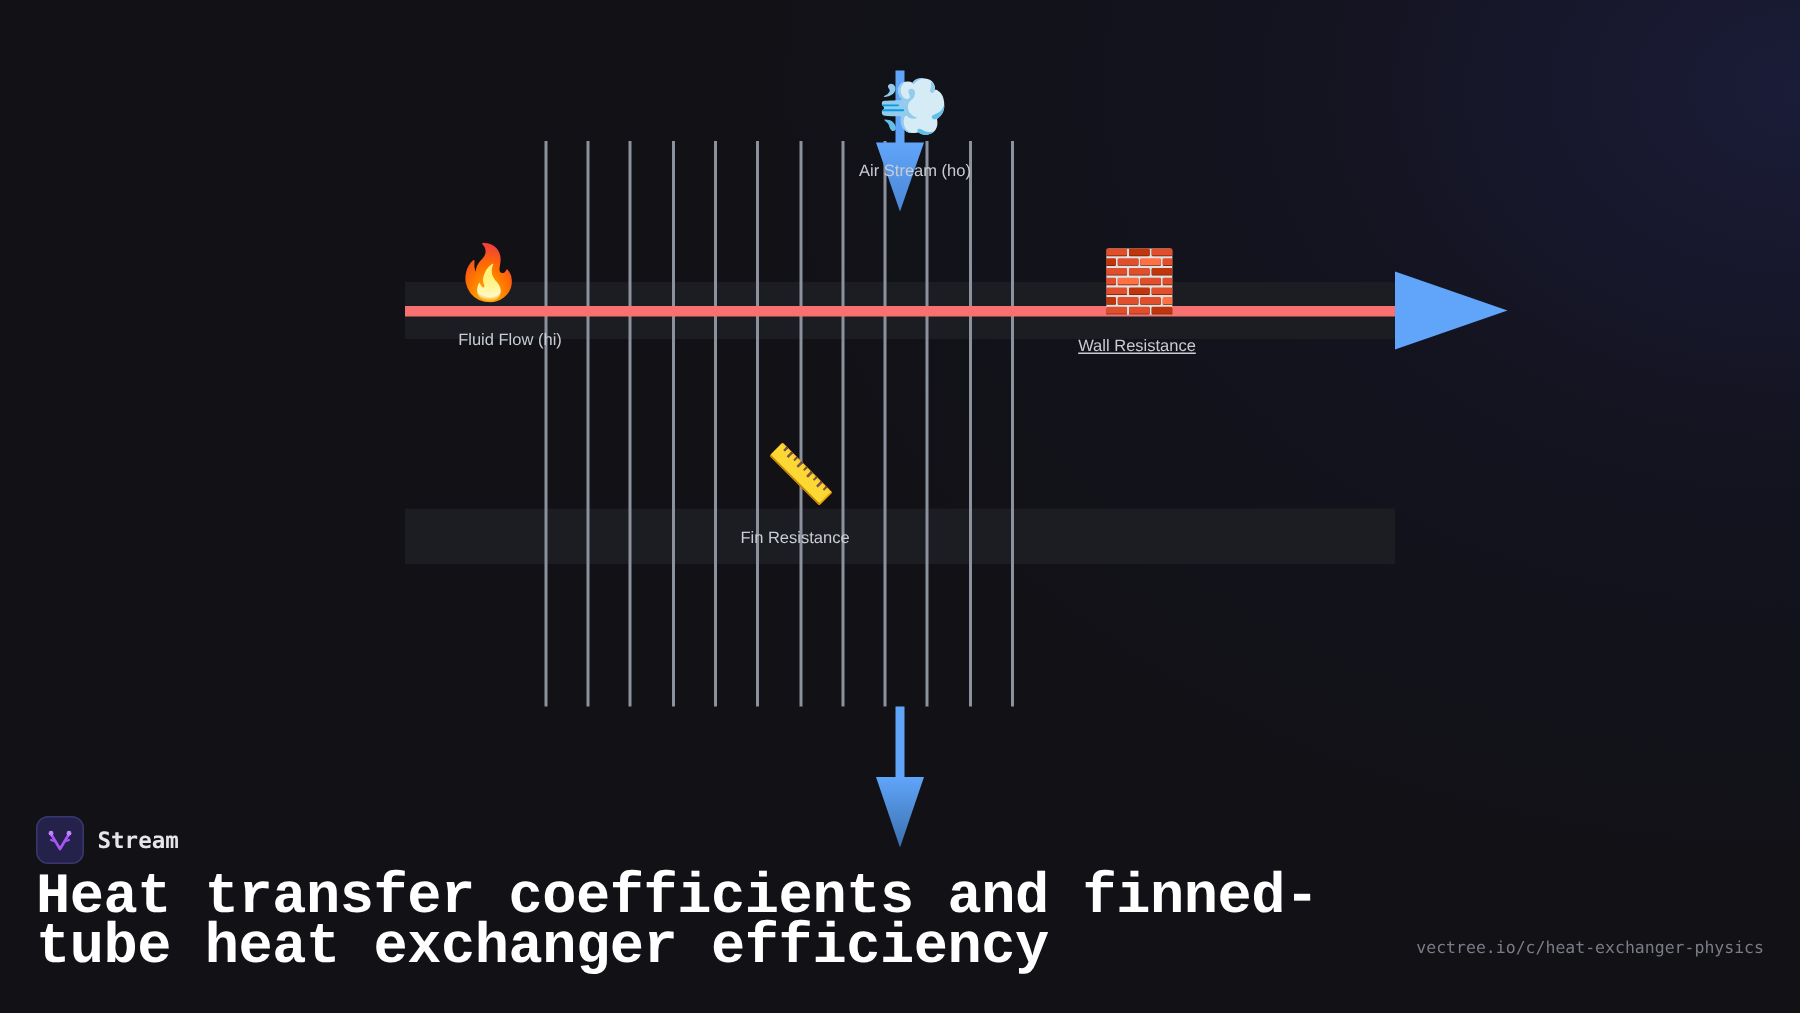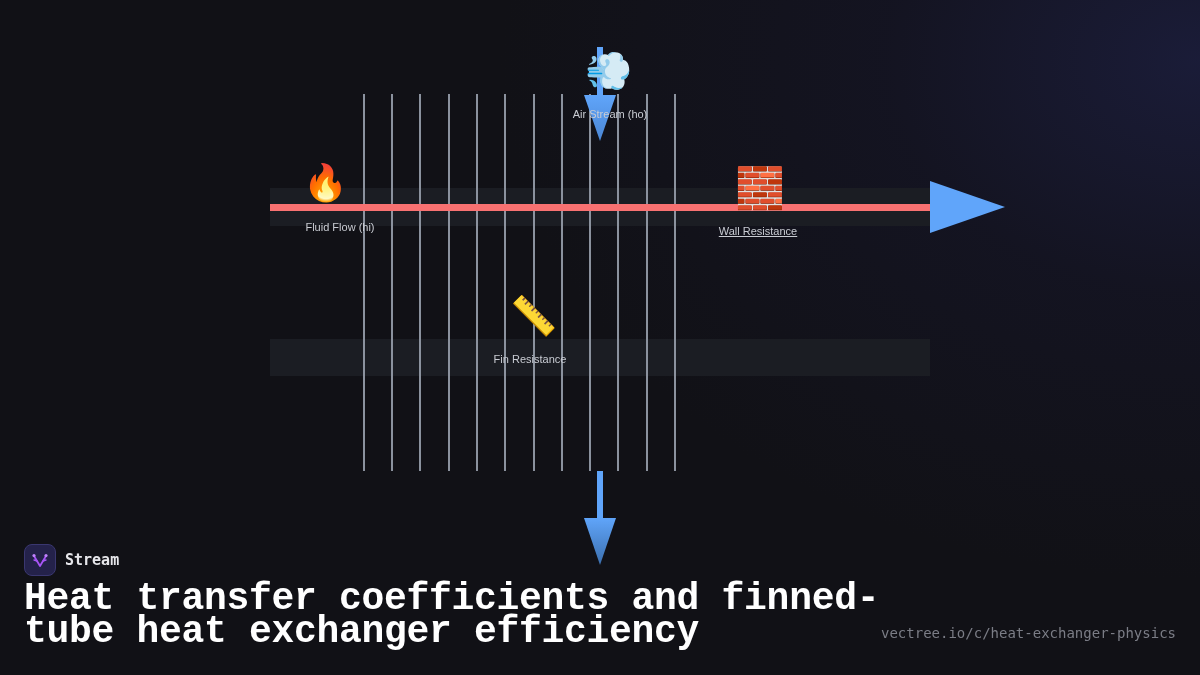--- a/index.html
+++ b/index.html
@@ -80,21 +80,21 @@
       font-size: 38px;
       line-height: 33px;
       letter-spacing: -0.3px;
     }
     .url {
       position: absolute;
       right: 24px;
       top: 625px;
       color: #7b7d86;
       font-family: "DejaVu Sans Mono", "Liberation Mono", monospace;
-      font-size: 14px;
+      font-size: 11px;
     }
   </style>
 </head>
 <body>
 
 <div class="bg"></div>
 
 <svg class="diagram" width="1200" height="675" viewBox="0 0 1200 675">
   <defs>
     <linearGradient id="downArrowGrad" x1="0" y1="0" x2="0" y2="1">

